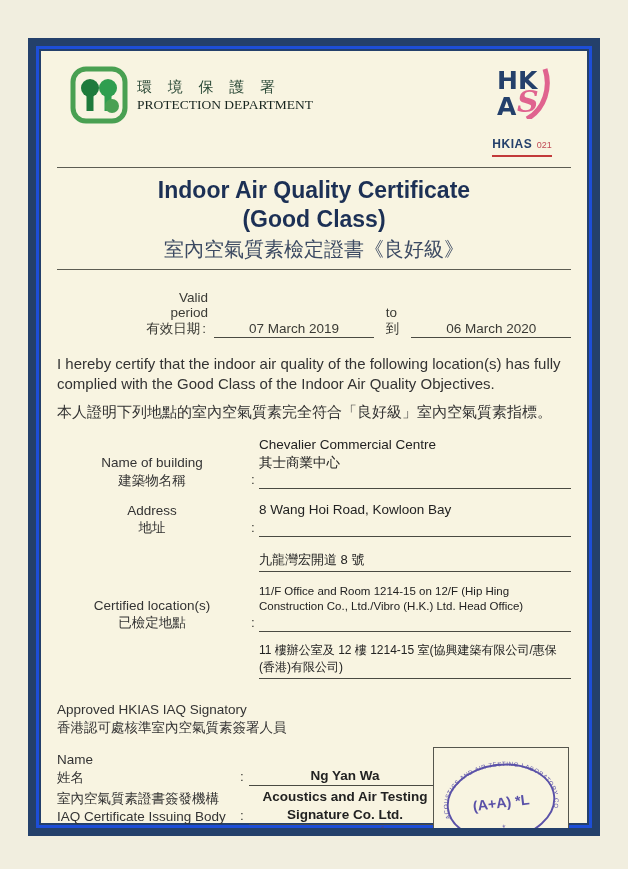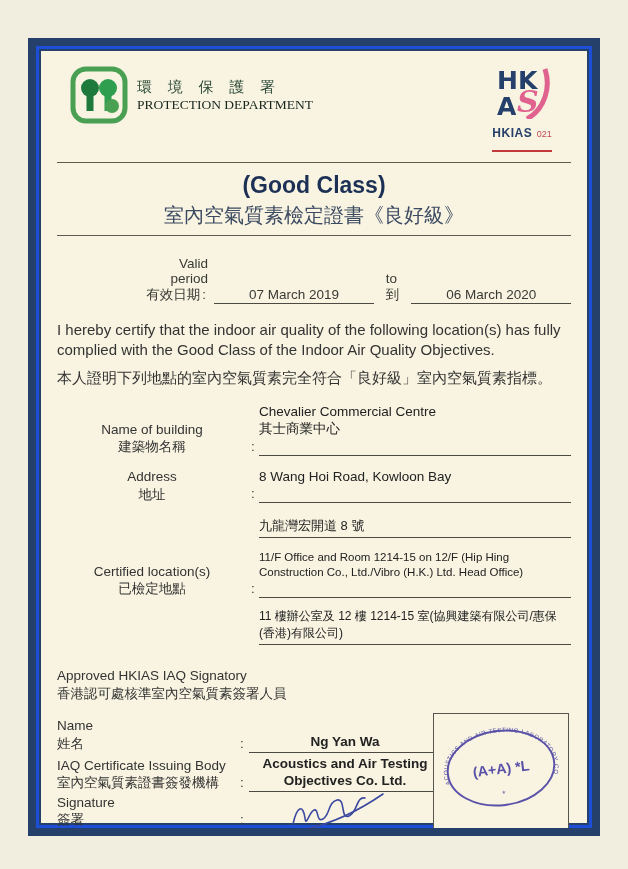--- a/index.html
+++ b/index.html
@@ -25,21 +25,21 @@
     padding:10px 16px 0 16px;
     background:#f8f4e1;
   }
   
   .header { display:flex; justify-content:space-between; align-items:flex-start; margin-top:4px; }
   .epd { display:flex; align-items:center; gap:8px; margin-left:12px; }
   .epd-text { font-family:"Liberation Serif", serif; color:#17251f; }
   .epd-zh { font-size:15px; letter-spacing:6px; color:#2c4a38; }
   .epd-en { font-size:13.5px; line-height:1.15; }
   .hkas { width:86px; text-align:center; margin-right:6px; }
-  .hkas-caption { display:inline-block; border-bottom:2px solid #c23a3a; padding-bottom:9px; margin-top:0px; }
+  .hkas-caption { display:inline-block; border-bottom:2px solid #c23a3a; padding-bottom:3px; margin-top:11px; }
   .hkas-caption .main { font-weight:bold; color:#24406b; font-size:12px; letter-spacing:0.5px; }
   .hkas-caption .num { color:#c04a55; font-size:9px; }
   
   .title-block { margin-top:10px; border-top:1.5px solid #5c5c52; border-bottom:1.5px solid #5c5c52; text-align:center; padding:8px 0 6px 0; }
   .title-en { font-size:23px; font-weight:bold; color:#1c3055; line-height:1.25; }
   .title-zh { font-size:20px; color:#3c4a62; margin-top:2px; }
   
   .vp { display:flex; align-items:flex-end; margin-top:20px; padding-left:88px; font-size:13.5px; }
   .vp-label { text-align:right; }
   .vp-line { border-bottom:1.5px solid #4a4a42; width:178px; text-align:center; padding-bottom:1px; margin-left:6px; }
@@ -100,20 +100,21 @@
           <text x="34" y="47" font-family="DejaVu Serif, serif" font-style="italic" font-weight="bold" font-size="30" fill="#e0638f">S</text>
         </svg>
         <div class="hkas-caption">
           <span class="main">HKIAS</span>
           <span class="num">021</span>
         </div>
       </div>
     </div>
 
     <div class="title-block">
+      <div class="title-en">Indoor Air Quality Certificate</div>
       <div class="title-en">(Good Class)</div>
       <div class="title-zh">室內空氣質素檢定證書《良好級》</div>
     </div>
 
     <div class="vp">
       <div class="vp-label">
         <div>Valid period</div>
         <div><span>有效日期</span><span class="colon">:</span></div>
       </div>
       <div class="vp-line">07 March 2019</div>
@@ -178,27 +179,27 @@
         <div class="sig-label">
           <div>Name</div>
           <div>姓名</div>
         </div>
         <div class="sig-colon">:</div>
         <div class="sig-value">Ng Yan Wa</div>
       </div>
 
       <div class="sig-row">
         <div class="sig-label">
+          <div>室內空氣質素證書簽發機構</div>
           <div>IAQ Certificate Issuing Body</div>
-          <div>室內空氣質素證書簽發機構</div>
         </div>
         <div class="sig-colon">:</div>
         <div class="sig-value">
           <div>Acoustics and Air Testing</div>
-          <div>Objectives Co. Ltd.</div>
+          <div>Signature Co. Ltd.</div>
         </div>
       </div>
 
       <div class="sig-row">
         <div class="sig-label">
           <div>Signature</div>
           <div>簽署</div>
         </div>
         <div class="sig-colon">:</div>
         <div class="sig-value sig-pic">

